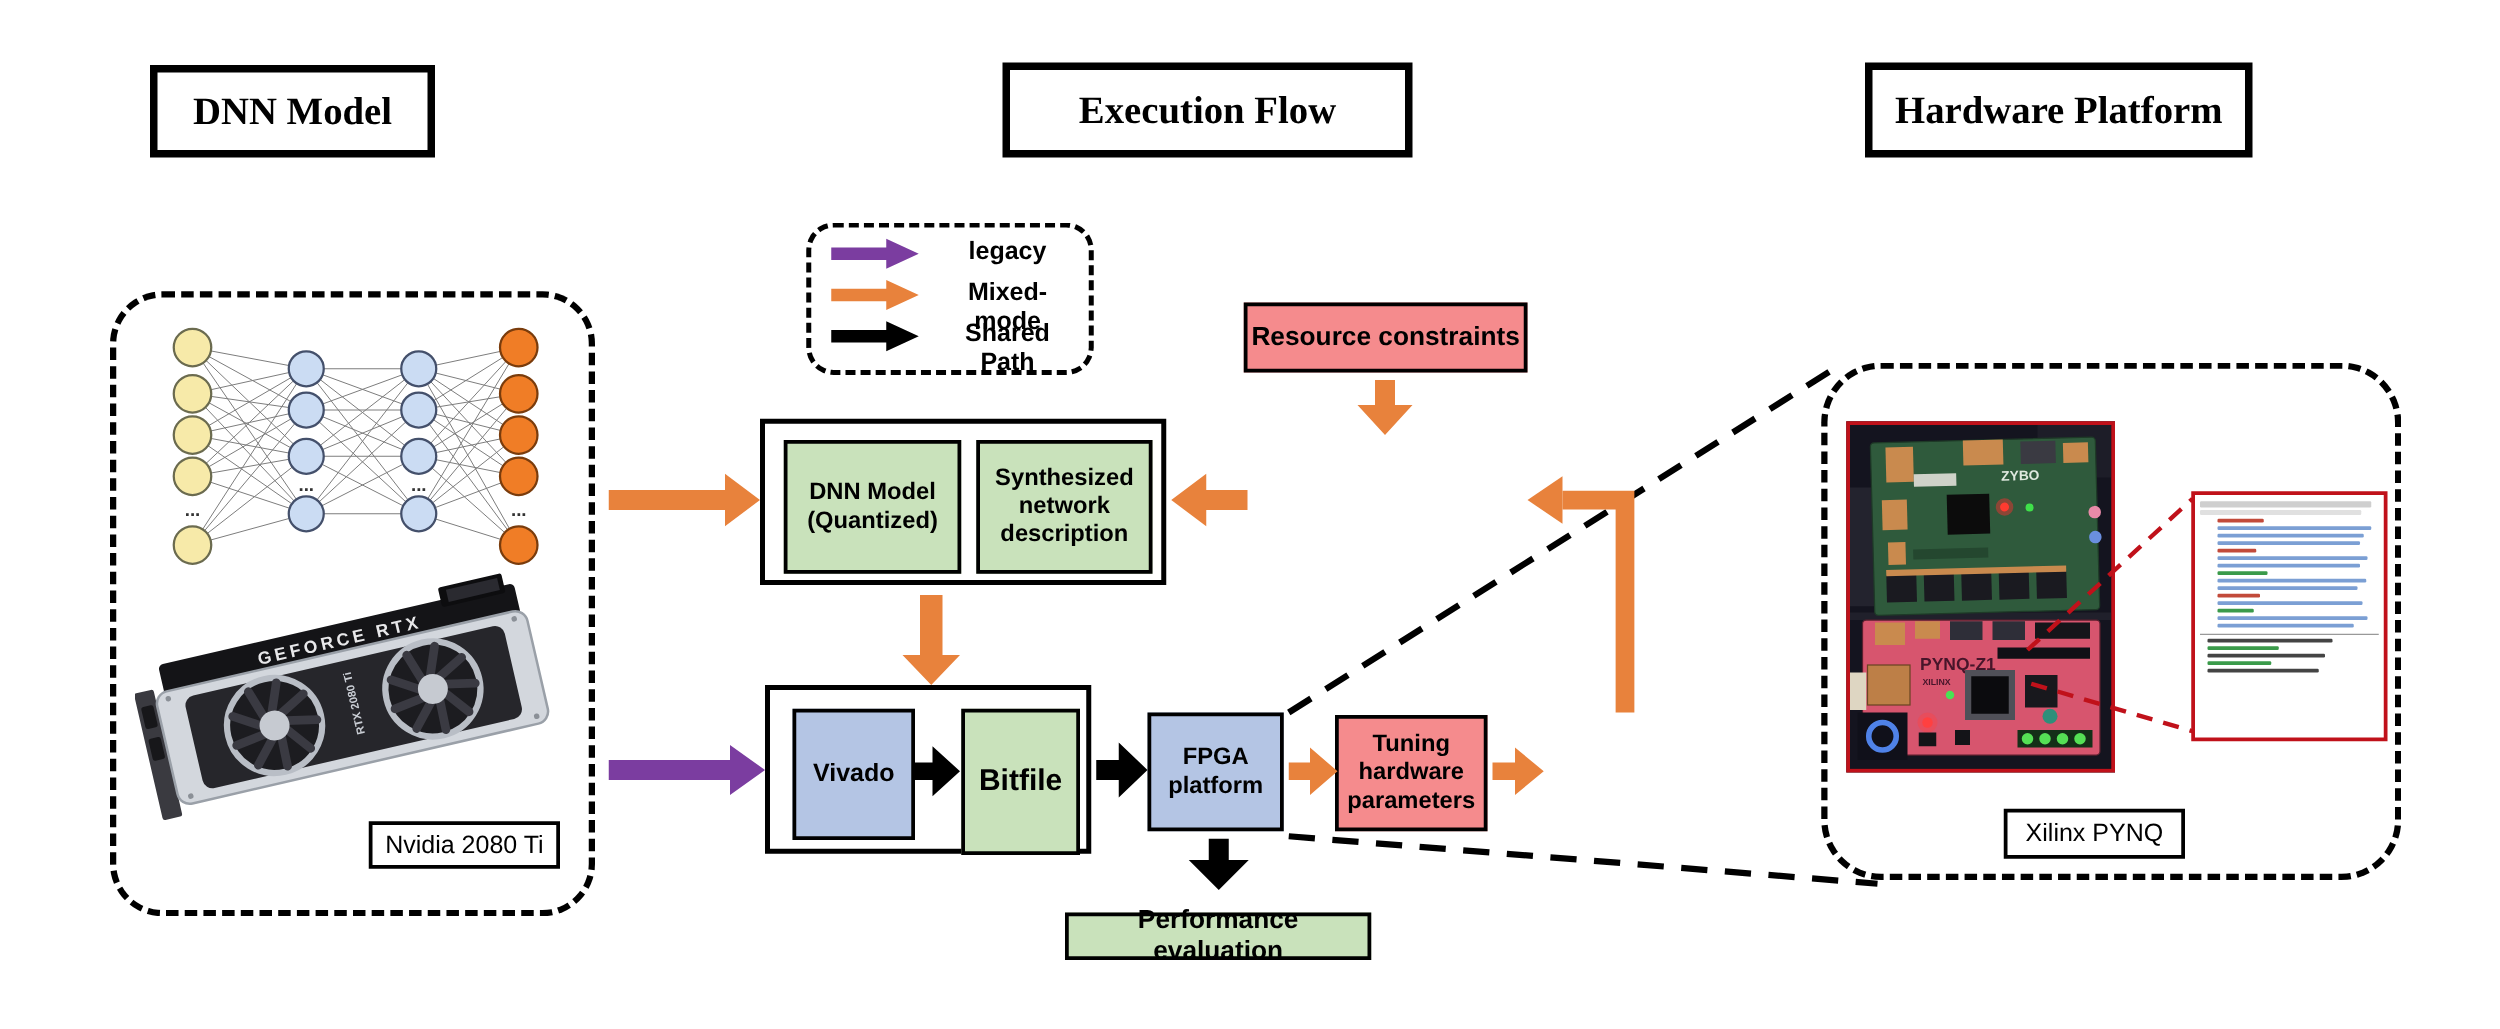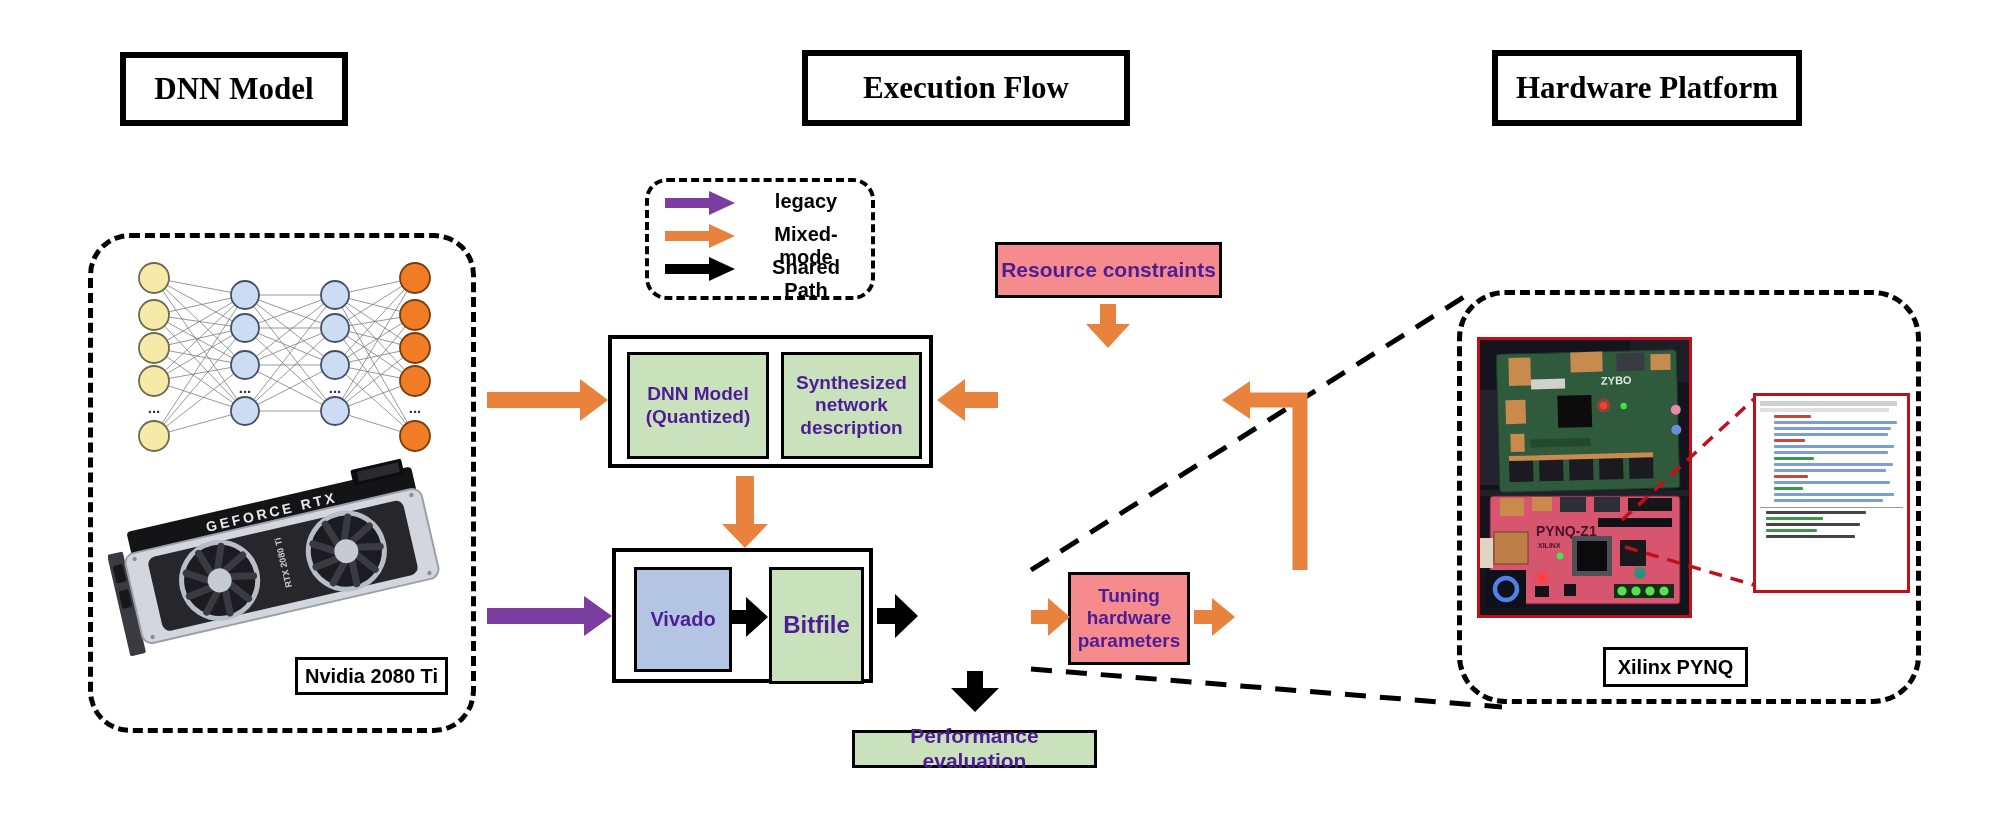--- a/index.html
+++ b/index.html
@@ -11,27 +11,27 @@
              font-family:"Liberation Serif",serif;font-weight:bold;font-size:31px;color:#000;}
   
   .dashed-box{border:5px dashed #000;border-radius:42px;background:transparent;}
   
   .legend{border:4px dashed #000;border-radius:22px;display:flex;flex-direction:column;
           justify-content:space-around;padding:8px 14px;}
   .legend-row{display:flex;align-items:flex-start;gap:18px;height:32px;}
   .legend-label{flex:1;text-align:center;font-weight:bold;font-size:20px;color:#000;}
   
   .fbox{border:3px solid #000;display:flex;align-items:center;justify-content:center;text-align:center;
-        font-weight:bold;color:#4c1d95;line-height:1.18;padding:2px;}
+        font-weight:bold;color:#000000;line-height:1.18;padding:2px;}
   .salmon{background:#F58B8D;}
   .blue{background:#B4C5E4;}
   .green{background:#C9E2BB;}
   .white-container{border:4px solid #000;background:#fff;padding-left:44px;}
   .label-box{border:3px solid #000;background:#fff;display:flex;align-items:center;justify-content:center;
-             font-weight:bold;font-size:20px;color:#000;}
+             font-weight:normal;font-size:20px;color:#000;}
   
   .red-frame{border:3px solid #c0111a;}
   #board-photo{background:#14141f;overflow:hidden;}
   #code-shot{background:#ffffff;padding:3px 4px;overflow:hidden;}
   .code-line{height:3px;border-radius:1px;margin:3px 0 0 14px;}
   .code-head{height:5px;border-radius:1px;margin:2px 0;}
   svg{display:block;}
   .overlay{pointer-events:none;}
 </style>
 </head>
@@ -218,20 +218,23 @@
 
   <div class="abs white-container" style="left:612px;top:548px;width:261px;height:135px;">
     <div class="abs fbox blue" style="left:18px;top:15px;width:98px;height:105px;font-size:20px;align-items:center;">
       <span>Vivado</span>
     </div>
     <div class="abs fbox green" style="left:153px;top:15px;width:95px;height:117px;font-size:24px;">
       <span>Bitfile</span>
     </div>
   </div>
 
+  <div class="abs fbox blue" style="left:918px;top:570px;width:109px;height:95px;font-size:19px;">
+    <span>FPGA platform</span>
+  </div>
 
   <div class="abs fbox salmon" style="left:1068px;top:572px;width:122px;height:93px;font-size:19px;">
     <span>Tuning hardware parameters</span>
   </div>
 
 
   <div class="abs fbox green" style="left:852px;top:712px;width:245px;height:38px;font-size:21px;margin-top:18px;">
     <span>Performance evaluation</span>
   </div>
 

